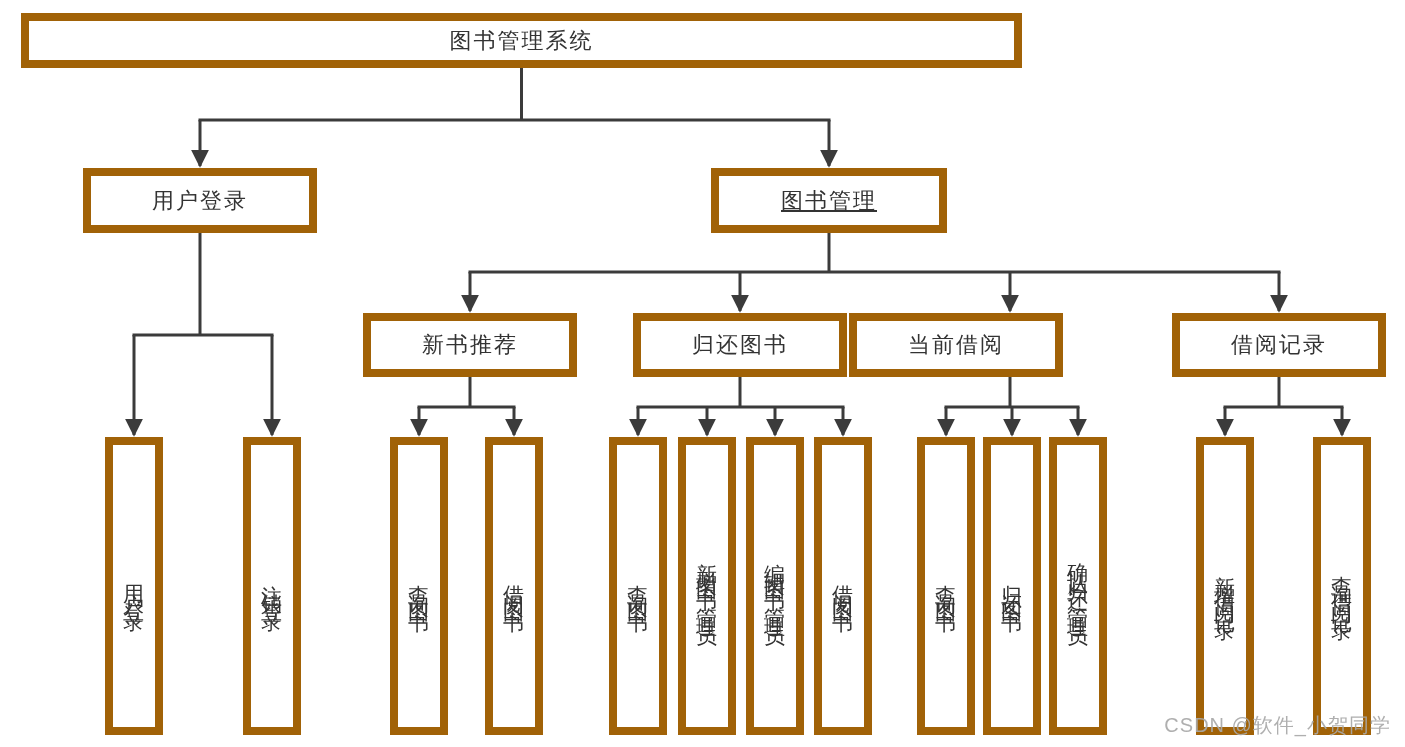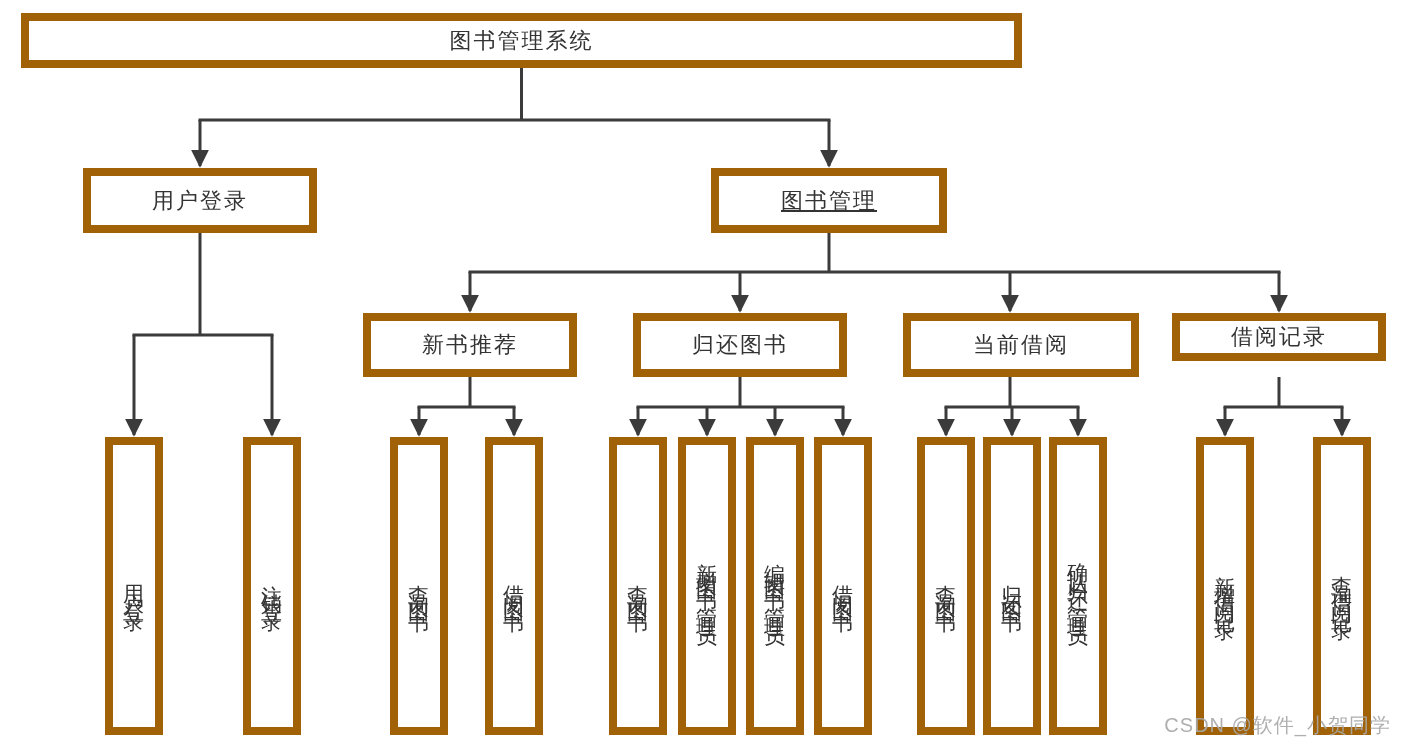--- a/index.html
+++ b/index.html
@@ -121,24 +121,24 @@
   <div class="box" style="left:711px; top:168px; width:236px; height:65px;text-decoration:underline;">
     <span class="hlabel">图书管理</span>
   </div>
 
   <div class="box" style="left:363px; top:313px; width:214px; height:64px;justify-content:center;">
     <span class="hlabel">新书推荐</span>
   </div>
   <div class="box" style="left:633px; top:313px; width:214px; height:64px;">
     <span class="hlabel">归还图书</span>
   </div>
-  <div class="box" style="left:903px; top:313px; width:236px; height:64px;">
+  <div class="box" style="left:849px; top:313px; width:214px; height:64px;">
     <span class="hlabel">当前借阅</span>
   </div>
-  <div class="box" style="left:1172px; top:313px; width:214px; height:48px;">
+  <div class="box" style="left:1172px; top:313px; width:214px; height:64px;">
     <span class="hlabel">借阅记录</span>
   </div>
 
   <div class="box" style="left:105px; top:437px; width:58px; height:298px;">
     <span class="vlabel">用户登录</span>
   </div>
   <div class="box" style="left:243px; top:437px; width:58px; height:298px;">
     <span class="vlabel">注销登录</span>
   </div>
 

